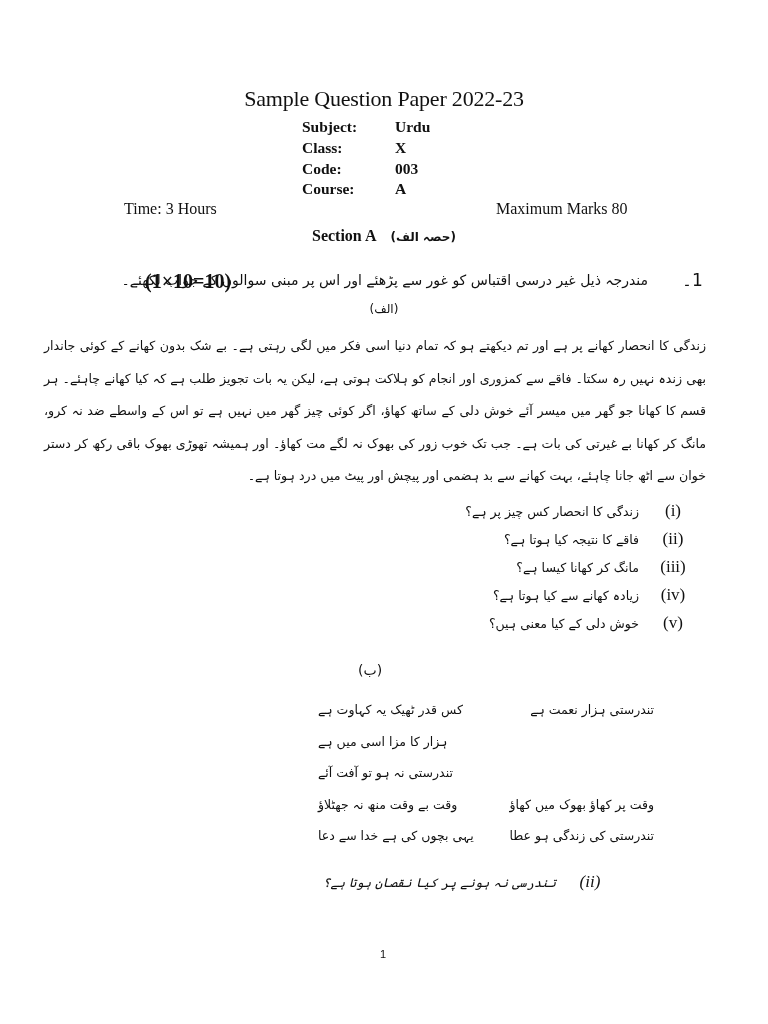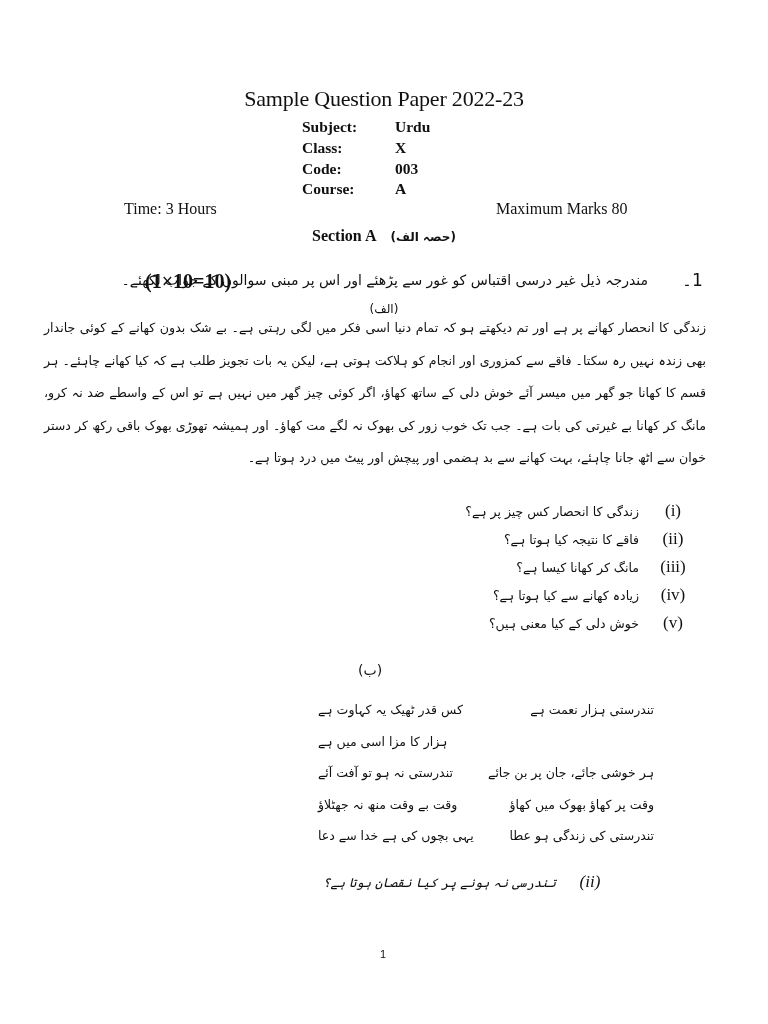--- a/index.html
+++ b/index.html
@@ -37,21 +37,21 @@
   .urdu {
     font-family: "DejaVu Sans", sans-serif;
     direction: rtl;
     unicode-bidi: embed;
   }
   .q1num { left: 682px; top: 270px; font-size: 17px; }
   .q1instr { right: 120px; top: 272px; font-size: 14px; white-space: nowrap; }
   .q1marks { left: 145px; top: 270px; font-size: 20px; font-weight: bold; }
   .sub-alif { left: 0; width: 768px; top: 302px; text-align: center; font-size: 12px; }
   .para {
-    left: 44px; width: 662px; top: 312px;
+    left: 44px; width: 662px; top: 330px;
     font-size: 12.6px; line-height: 32.5px;
     text-align: justify;
     text-align-last: right;
   }
   .qrow {
     height: 28px; line-height: 28px; white-space: nowrap;
     font-size: 12.5px;
   }
   .qrow .roman {
     font-family: "Liberation Serif", serif;
@@ -116,21 +116,20 @@
 <div class="abs poem urdu">
   <div class="poem-row">
       <span>کس قدر ٹھیک یہ کہاوت ہے</span>
       <span>تندرستی ہزار نعمت ہے</span>
     </div>
   <div class="poem-row">
       <span>ہزار کا مزا اسی میں ہے</span>
     </div>
   <div class="poem-row">
       <span>تندرستی نہ ہو تو آفت آئے</span>
-      <span>ہر خوشی جائے، جان پر بن جائے</span>
     </div>
   <div class="poem-row">
       <span>وقت بے وقت منھ نہ جھٹلاؤ</span>
       <span>وقت پر کھاؤ بھوک میں کھاؤ</span>
     </div>
   <div class="poem-row">
       <span>یہی بچوں کی ہے خدا سے دعا</span>
       <span>تندرستی کی زندگی ہو عطا</span>
     </div>
 </div>

